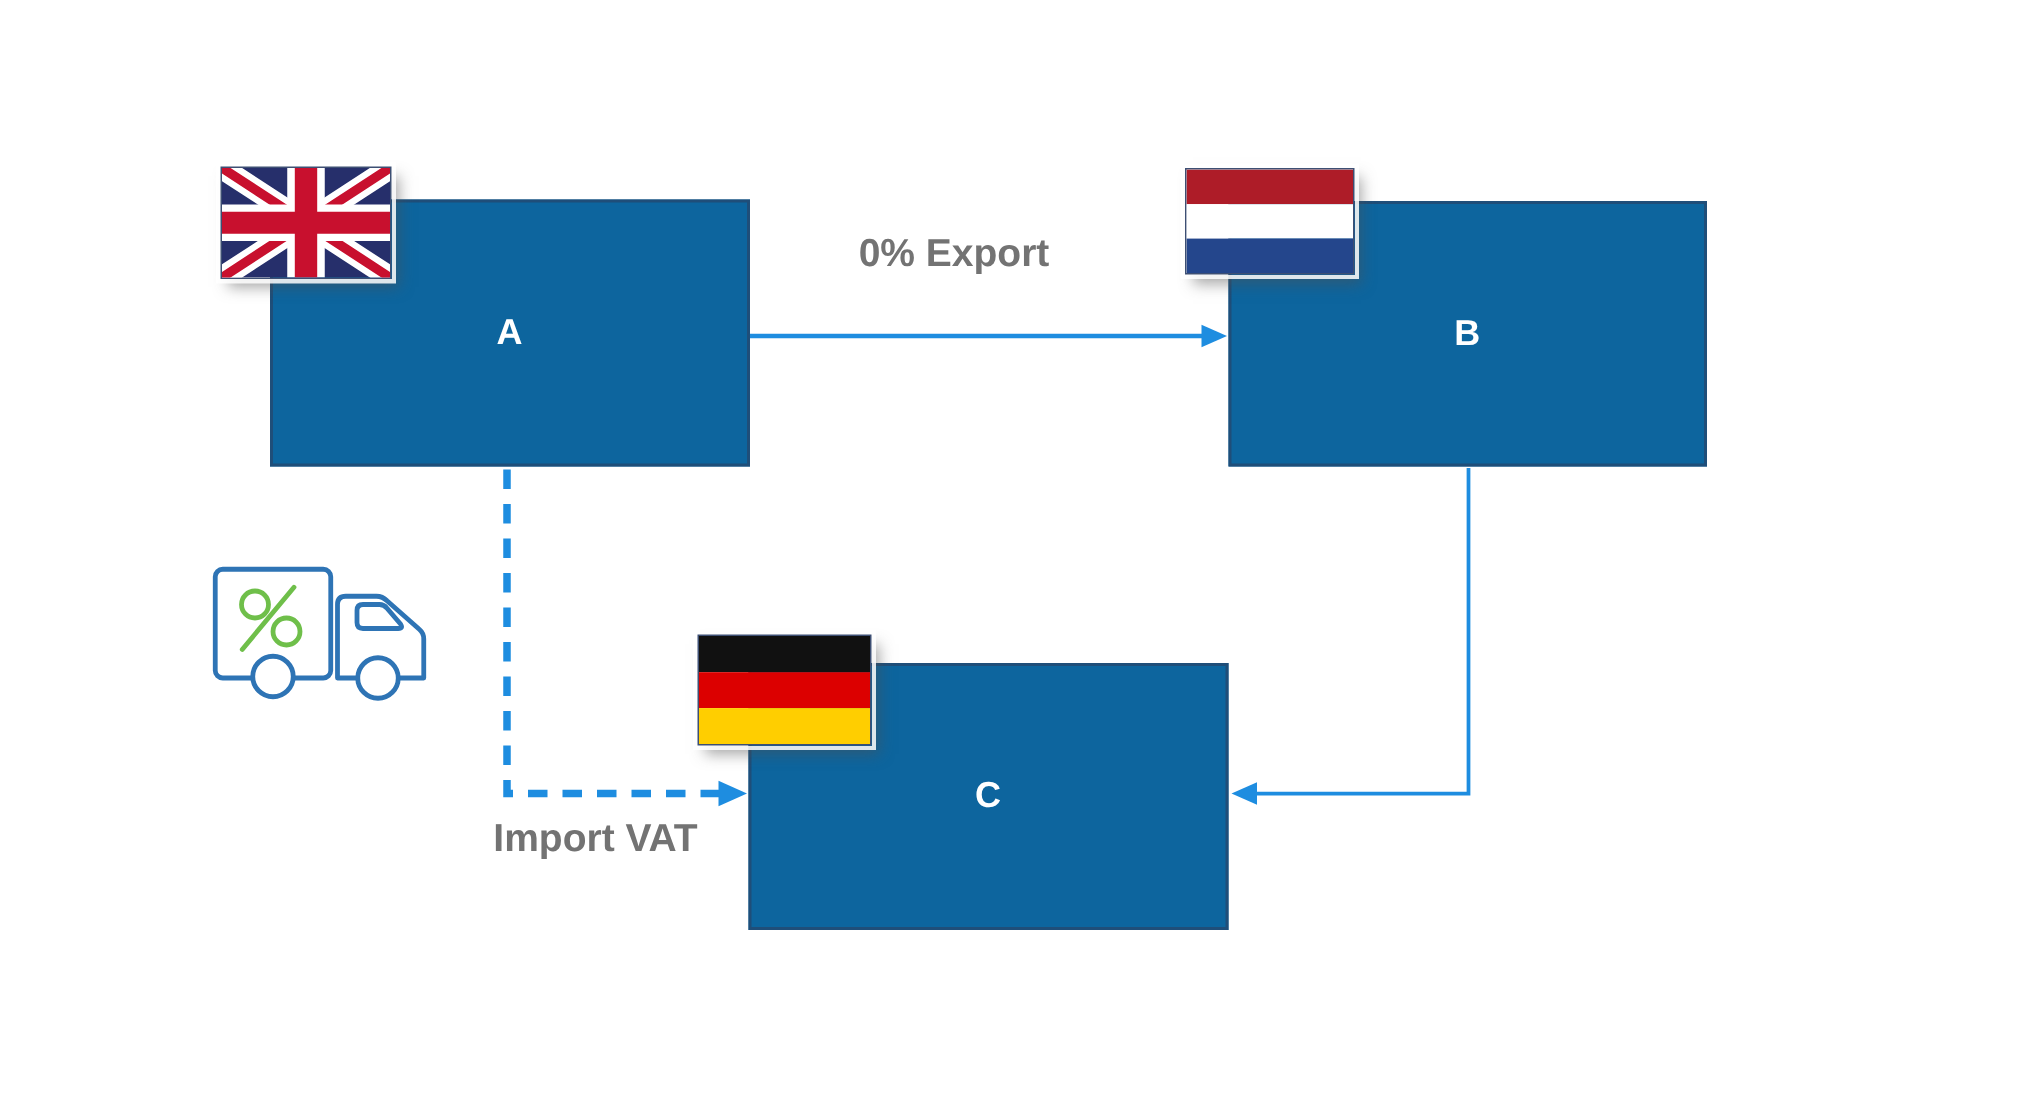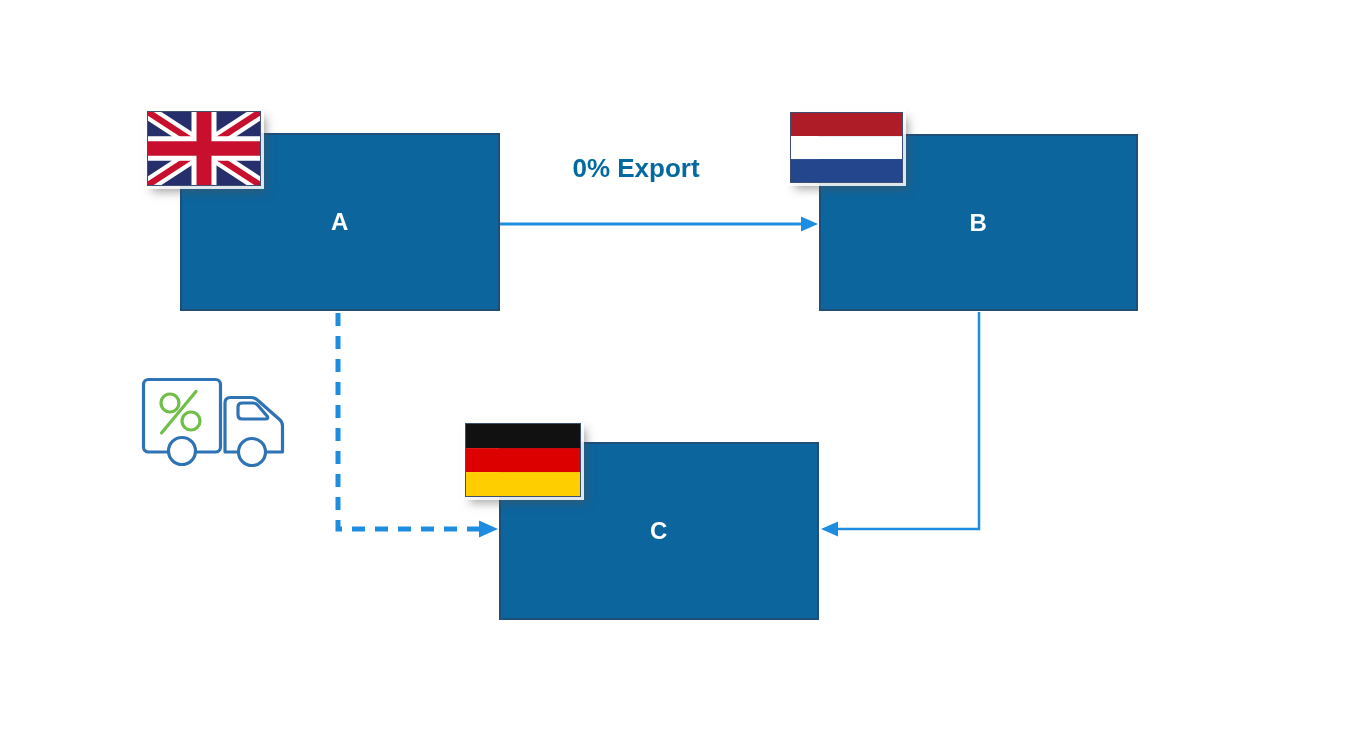--- a/index.html
+++ b/index.html
@@ -11,21 +11,21 @@
     position:absolute;background:#0D659E;border:2px solid #1F4E79;
     display:flex;align-items:center;justify-content:center;box-sizing:border-box;
   }
   .node-label{
     color:#ffffff;font-weight:bold;font-size:24px;letter-spacing:.5px;
   }
   .node-a{left:180px;top:133px;width:320px;height:178px;}
   .node-b{left:819px;top:134px;width:319px;height:177px;}
   .node-c{left:499px;top:442px;width:320px;height:178px;}
   .edge-label{
-    position:absolute;color:#0369a1;font-weight:bold;font-size:26px;
+    position:absolute;color:#737373;font-weight:bold;font-size:26px;
     white-space:nowrap;transform:translateX(-50%);
   }
   .label-export{left:636px;top:153px;}
   .label-outofscope{left:1084px;top:381px;}
   .label-importvat{left:397px;top:543px;}
   .overlay{position:absolute;left:0;top:0;width:1348px;height:746px;pointer-events:none;}
   .flag{
     position:absolute;border:1px solid #3D4F73;box-sizing:border-box;
     box-shadow:0 0 0 3px rgba(255,255,255,.85), 5px 6px 9px rgba(80,80,80,.5);
     z-index:5;
@@ -84,20 +84,21 @@
   </div>
   <div class="flag flag-de">
     <svg viewBox="0 0 60 40" preserveAspectRatio="none">
       <rect x="0" y="0" width="60" height="13.4" fill="#111111"></rect>
       <rect x="0" y="13.4" width="60" height="13.3" fill="#DC0000"></rect>
       <rect x="0" y="26.7" width="60" height="13.3" fill="#FFCE00"></rect>
     </svg>
   </div>
 
   <div class="edge-label label-export">0% Export</div>
+  <div class="edge-label label-importvat">Import VAT</div>
 
   <svg class="truck" viewBox="0 0 165 110">
     <g fill="none" stroke="#2E74B5" stroke-width="3.2" stroke-linejoin="round" stroke-linecap="round">
       <rect x="13.5" y="9.5" width="77" height="72.5" rx="5"></rect>
       <path d="M95 82 L95 33 Q95 27.5 100.5 27.5 L121 27.5 Q125 27.5 128 30.5 L149.5 49.5 Q152.5 52 152.5 56 L152.5 82 Z"></path>
       <path d="M112 33 L123 33 Q126 33 128 35.5 L137 46 Q139 49 135.5 49 L112 49 Q108 49 108 45 L108 37 Q108 33 112 33 Z"></path>
     </g>
     <g stroke="#6FBF4A" stroke-width="3.2" fill="none" stroke-linecap="round">
       <line x1="31.5" y1="63" x2="66" y2="21.5"></line>
       <circle cx="40" cy="33" r="9"></circle>

